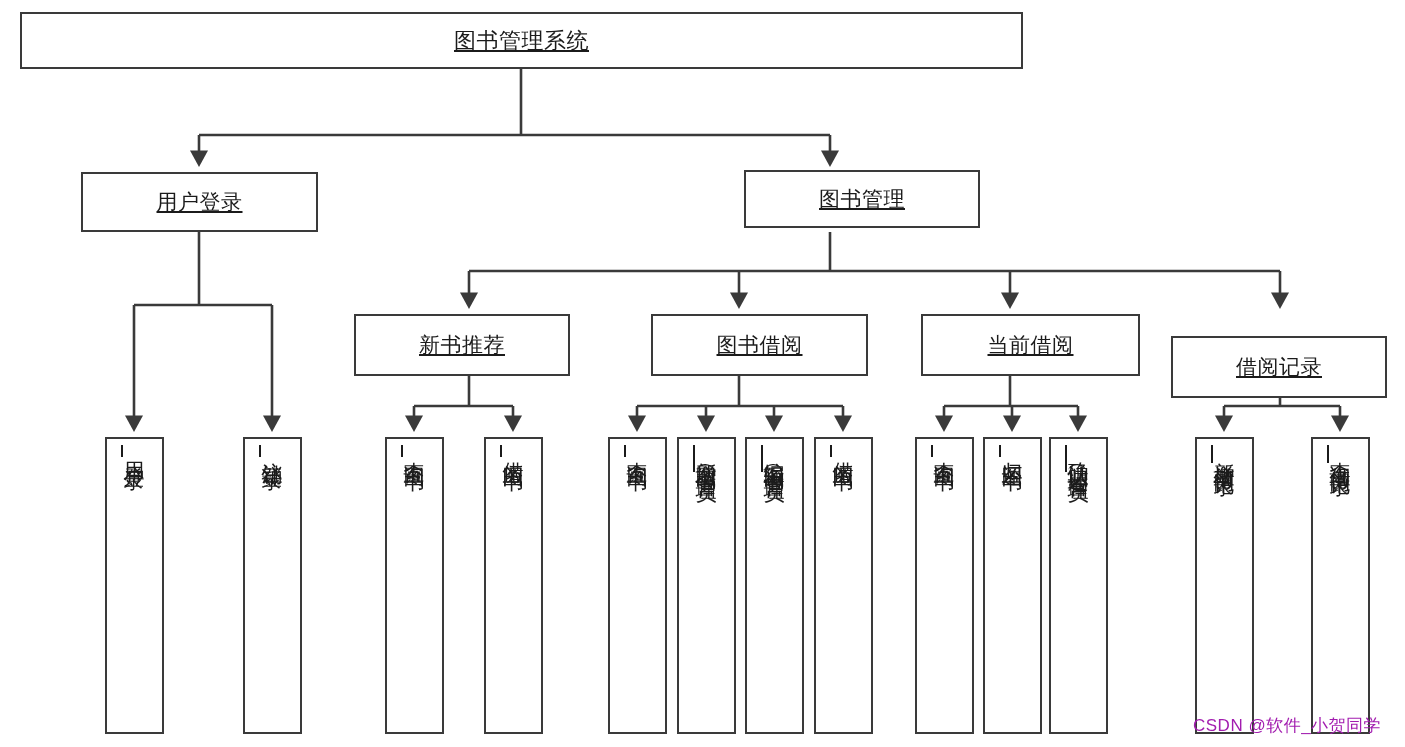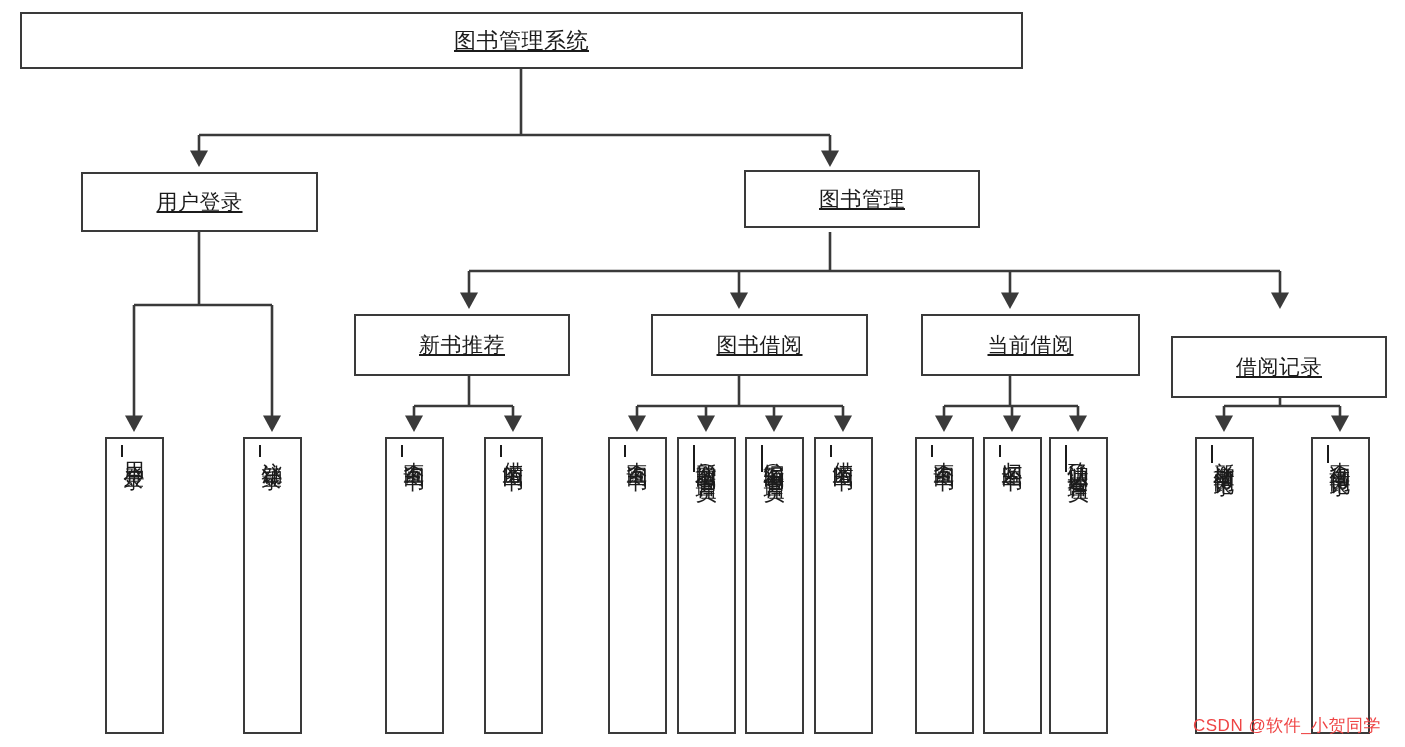--- a/index.html
+++ b/index.html
@@ -53,21 +53,21 @@
     letter-spacing: 3px;
     line-height: 1;
     white-space: nowrap;
   }
   .node.root {
     font-size: 22px;
   }
   .watermark {
     position: absolute;
     font-size: 17px;
-    color: #ef4444;
+    color: #a21caf;
     white-space: nowrap;
     letter-spacing: 0.5px;
   }
 </style>
 </head>
 <body>
 
 <div id="canvas">
 
   <svg class="connectors" viewBox="0 0 1405 747" xmlns="http://www.w3.org/2000/svg">

